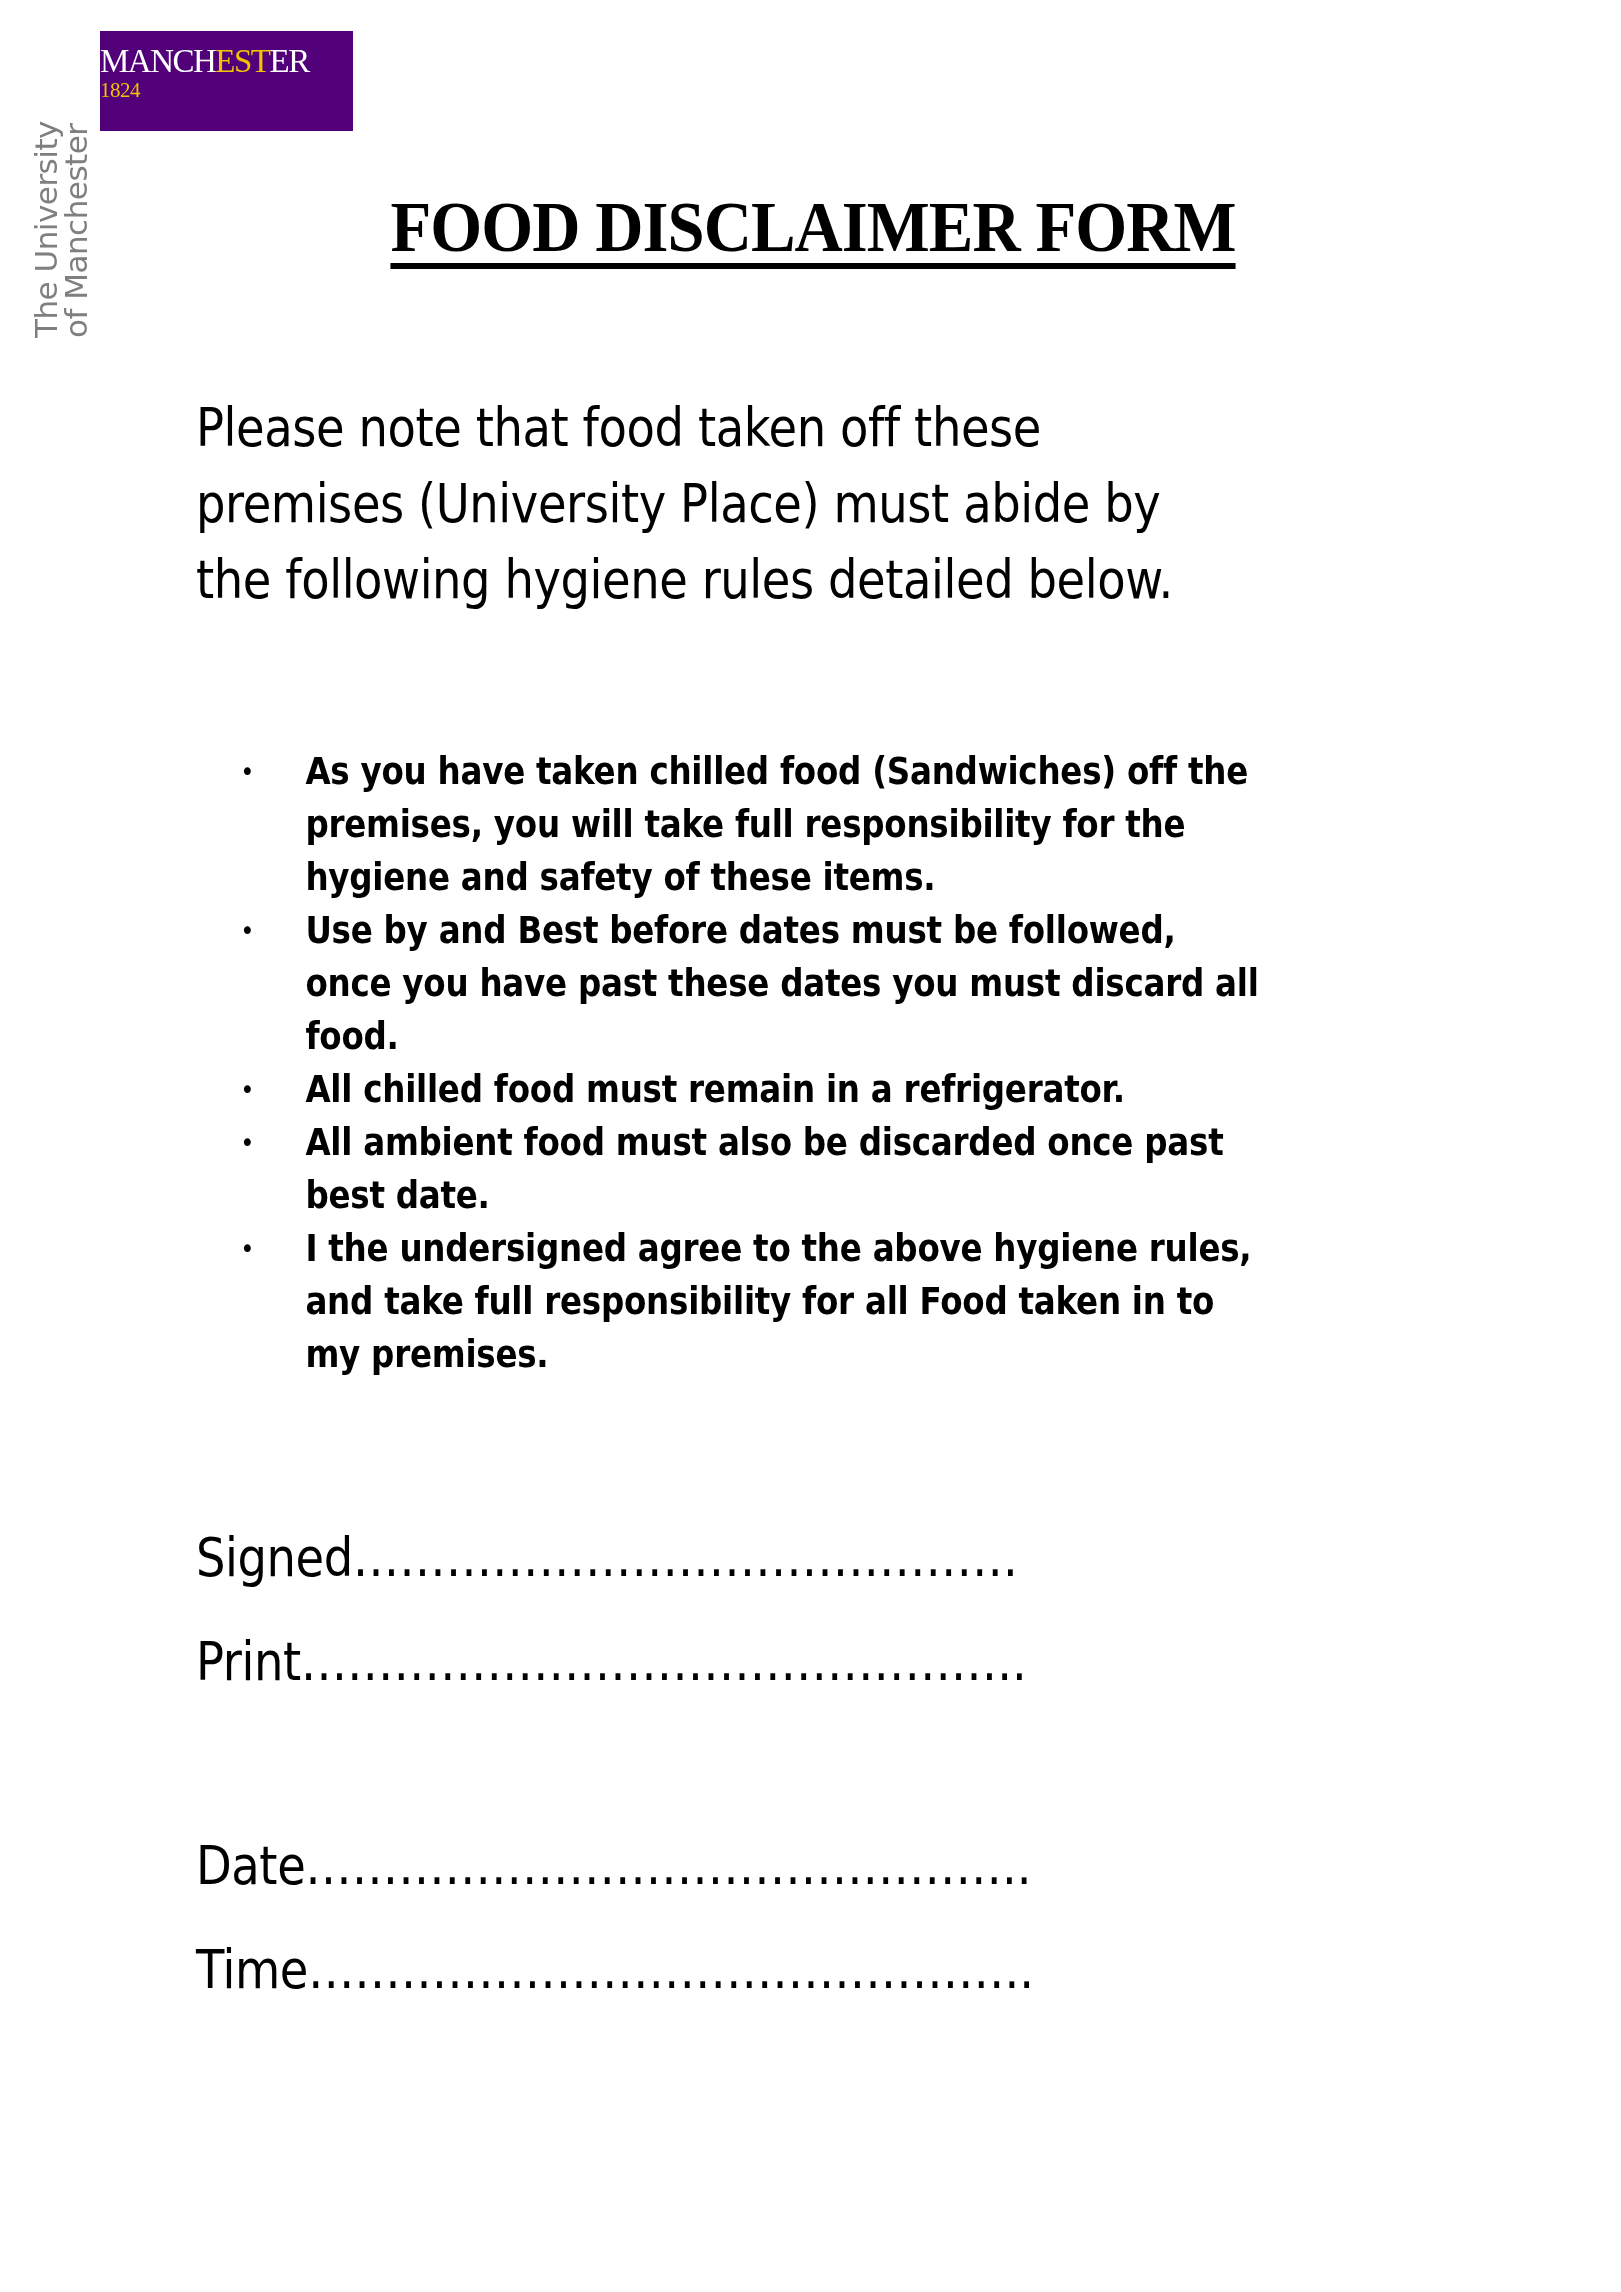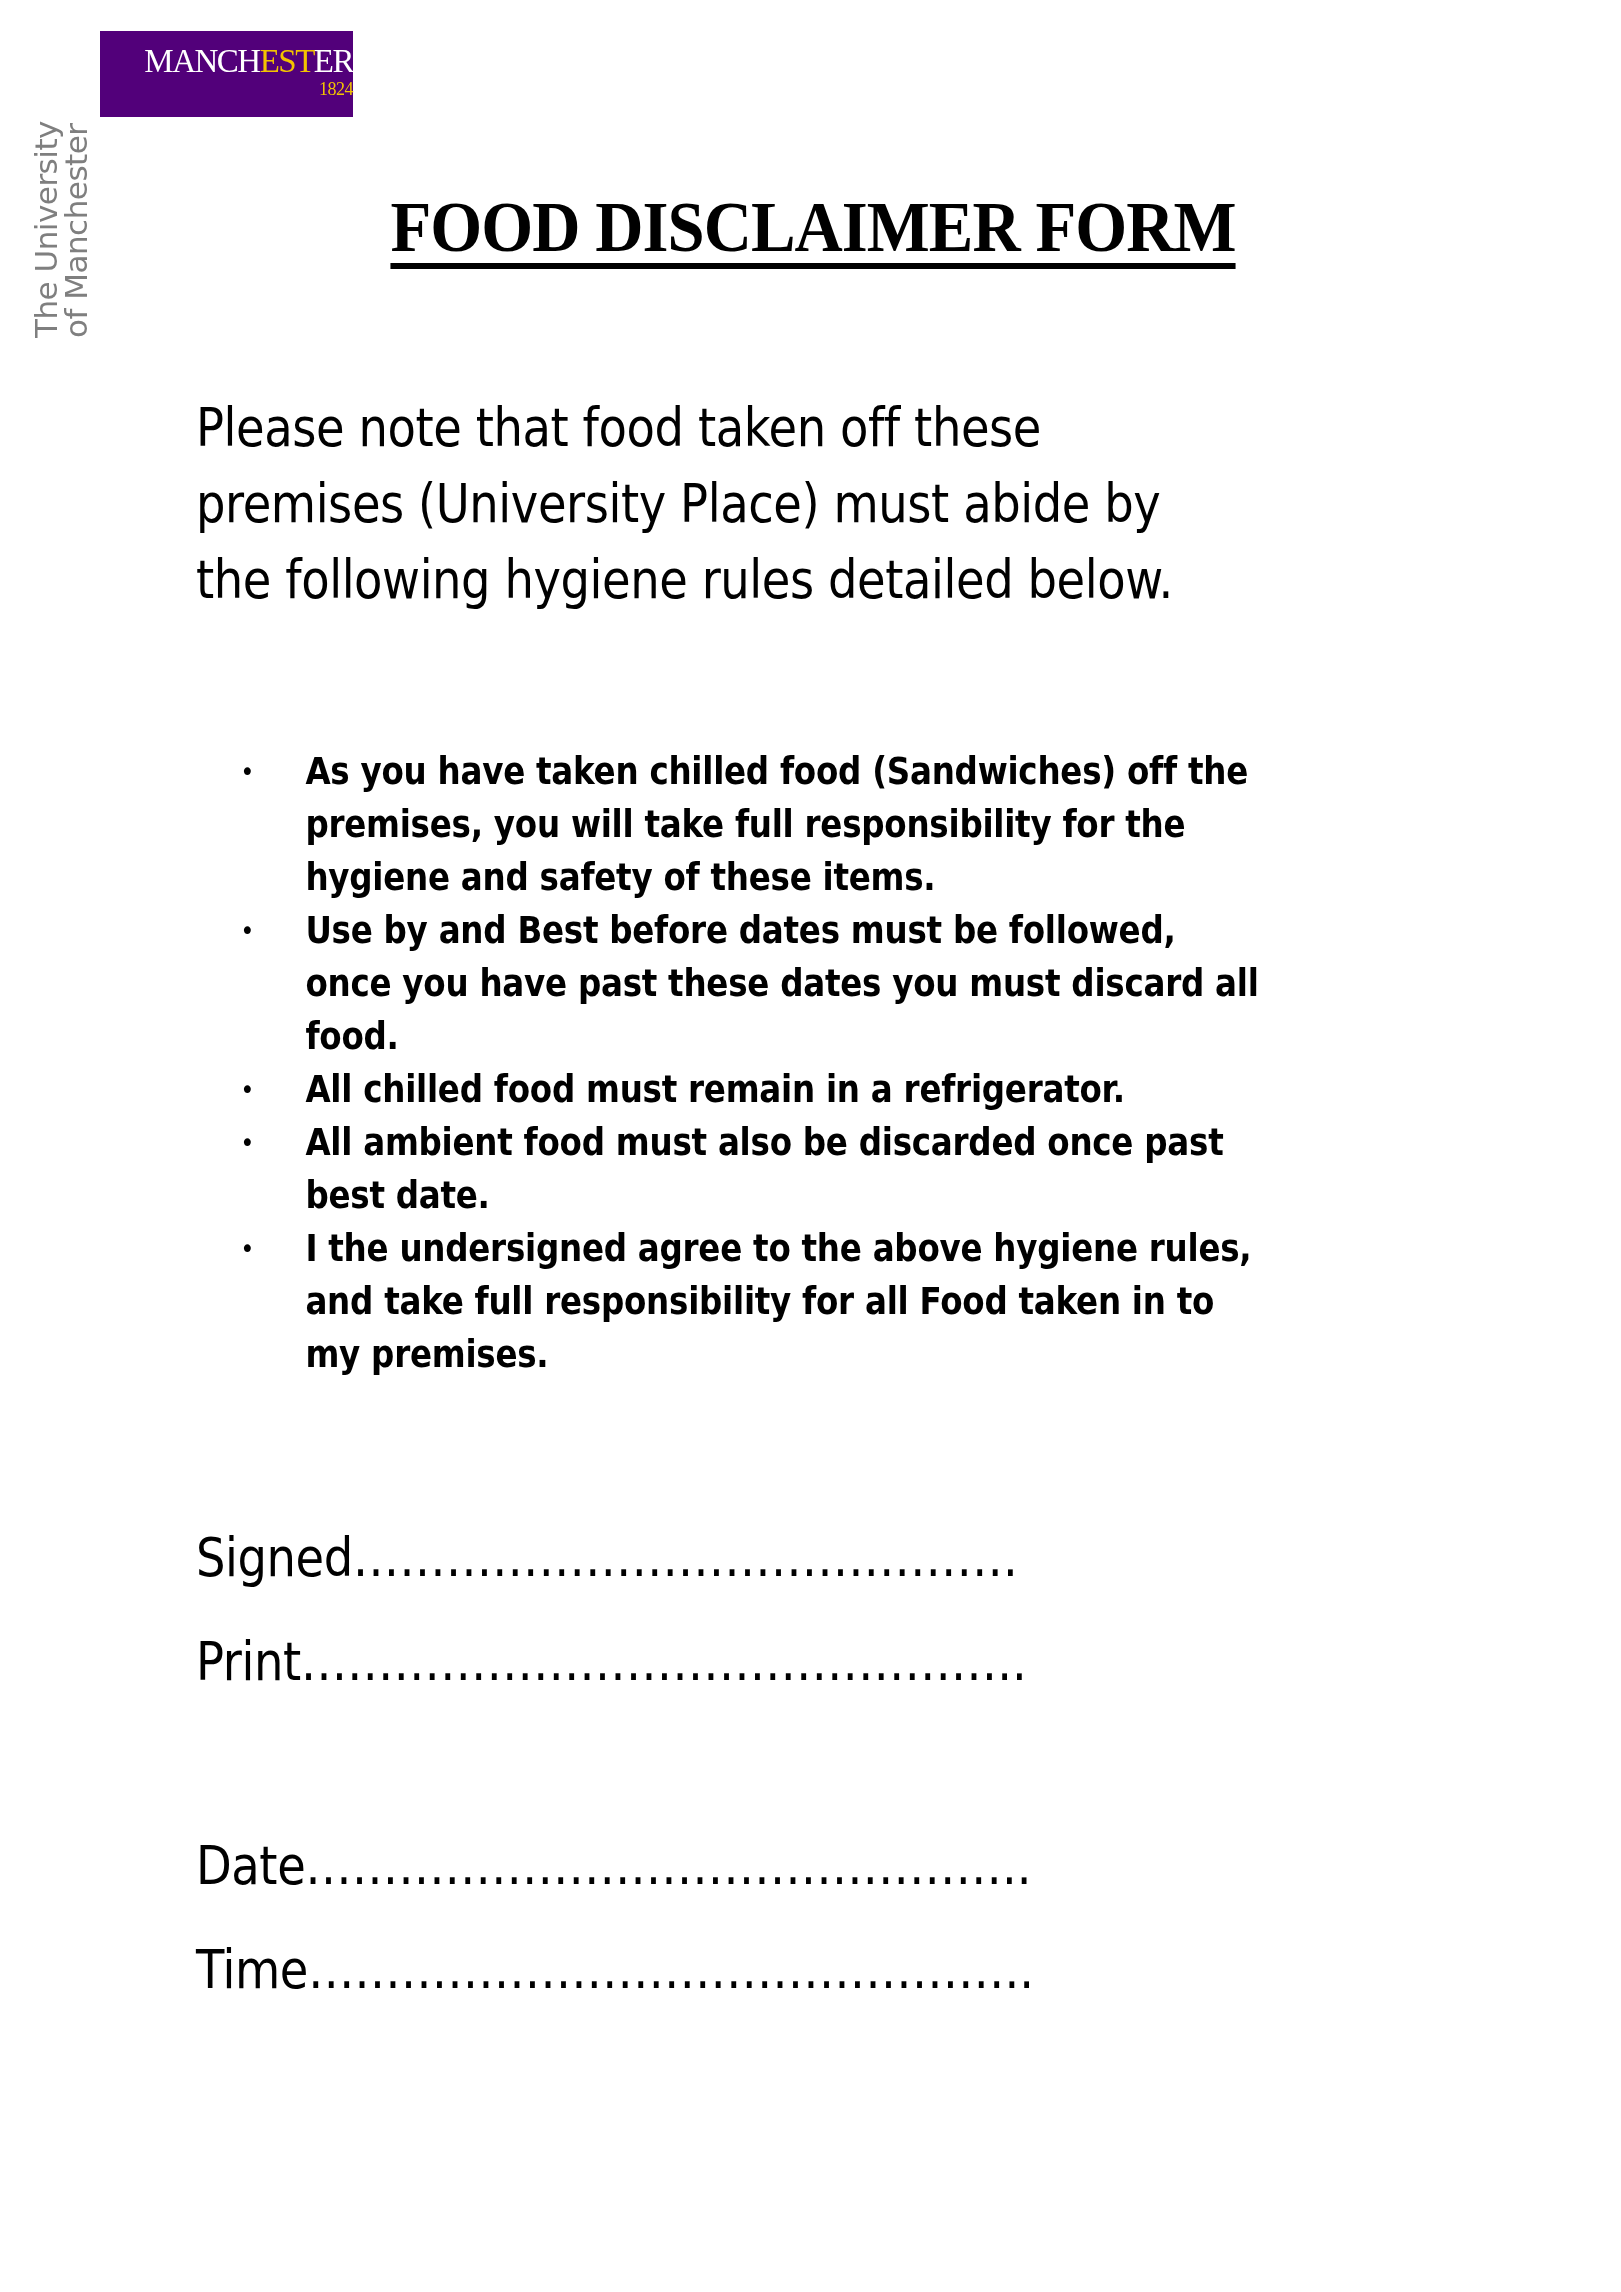--- a/index.html
+++ b/index.html
@@ -1,29 +1,29 @@
 <!DOCTYPE html>
 <html><head>
   <meta charset="utf-8">
   <style>
     html, body { margin: 0; padding: 0; background: #ffffff; }
     body { width: 1621px; height: 2293px; position: relative; overflow: hidden; color: #000; }
     .logo-box {
-      position: absolute; left: 100px; top: 31px; width: 253px; height: 86px;
-      background: #52007a; text-align: right;
+      position: absolute; left: 100px; top: 31px; width: 253px; height: 100px;
+      background: #52007a; text-align: left;
       font-family: "Liberation Serif", "DejaVu Serif", serif;
     }
     .logo-word {
       position: absolute; left: 0; right: 0; top: 13.7px;
       font-size: 33px; letter-spacing: -1.5px; color: #ffffff; line-height: 1;
     }
     .logo-word .hl { color: #f3c300; }
     .logo-year {
       position: absolute; left: 0; right: 0; top: 49px;
-      font-size: 18px; color: #f3c300; line-height: 1; letter-spacing: -0.5px;
+      font-size: 21px; color: #f3c300; line-height: 1; letter-spacing: -0.5px;
     }
     .side-text {
       position: absolute; left: 31px; top: 338px;
       transform-origin: left top; transform: rotate(-90deg);
       font-family: "DejaVu Sans", "Liberation Sans", sans-serif;
       font-size: 31px; line-height: 30px; color: #7f7f7f; white-space: nowrap; letter-spacing: -0.5px;
     }
     .title {
       position: absolute; left: 323px; top: 192px; width: 980px; text-align: center;
       font-family: "Liberation Serif", "DejaVu Serif", serif; font-weight: bold;

